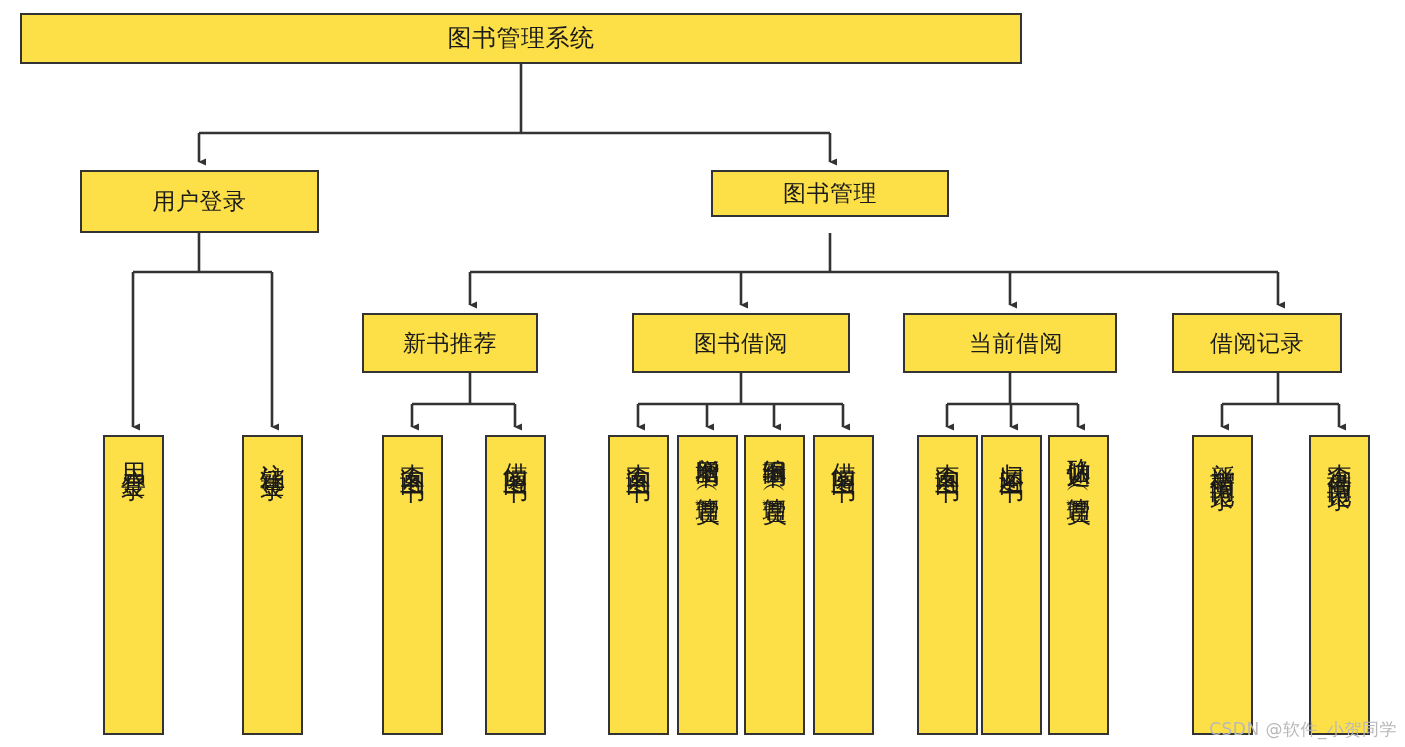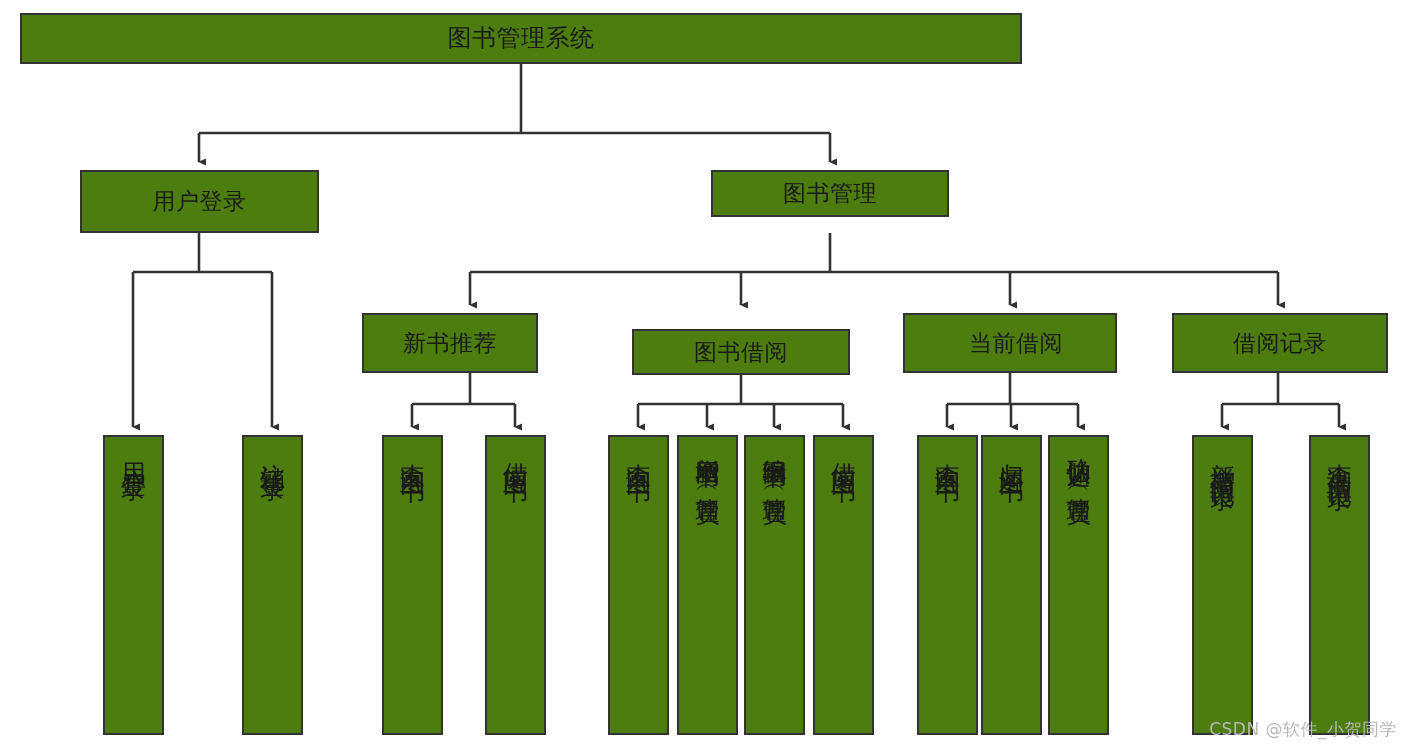--- a/index.html
+++ b/index.html
@@ -25,21 +25,21 @@
     left: 0;
     top: 0;
     width: 1405px;
     height: 747px;
     pointer-events: none;
   }
   .node {
     position: absolute;
     box-sizing: border-box;
     border: 2.5px solid #333333;
-    background: #4d7c0f;
+    background: #fde047;
     display: flex;
     align-items: center;
     justify-content: center;
     color: #1a1a1a;
   }
   .node-label {
     display: block;
     text-align: center;
     line-height: 1.06;
     white-space: pre;
@@ -144,27 +144,27 @@
   <div class="node horiz" style="left:80px; top:170px; width:239px; height:63px;">
     <span class="node-label">用户登录</span>
   </div>
   <div class="node horiz" style="left:711px; top:170px; width:238px; height:47px;">
     <span class="node-label">图书管理</span>
   </div>
 
   <div class="node horiz" style="left:362px; top:313px; width:176px; height:60px;">
     <span class="node-label">新书推荐</span>
   </div>
-  <div class="node horiz" style="left:632px; top:329px; width:218px; height:46px;">
+  <div class="node horiz" style="left:632px; top:313px; width:218px; height:60px;">
     <span class="node-label">图书借阅</span>
   </div>
   <div class="node horiz" style="left:903px; top:313px; width:214px; height:60px;padding-left:12px;">
     <span class="node-label">当前借阅</span>
   </div>
-  <div class="node horiz" style="left:1172px; top:313px; width:216px; height:60px;justify-content:center;">
+  <div class="node horiz" style="left:1172px; top:313px; width:170px; height:60px;justify-content:center;">
     <span class="node-label">借阅记录</span>
   </div>
 
   <div class="node vert" style="left:103px; top:435px; width:61px; height:300px;">
     <span class="node-label">用户登录</span>
   </div>
   <div class="node vert" style="left:242px; top:435px; width:61px; height:300px;">
     <span class="node-label">注销登录</span>
   </div>
 

